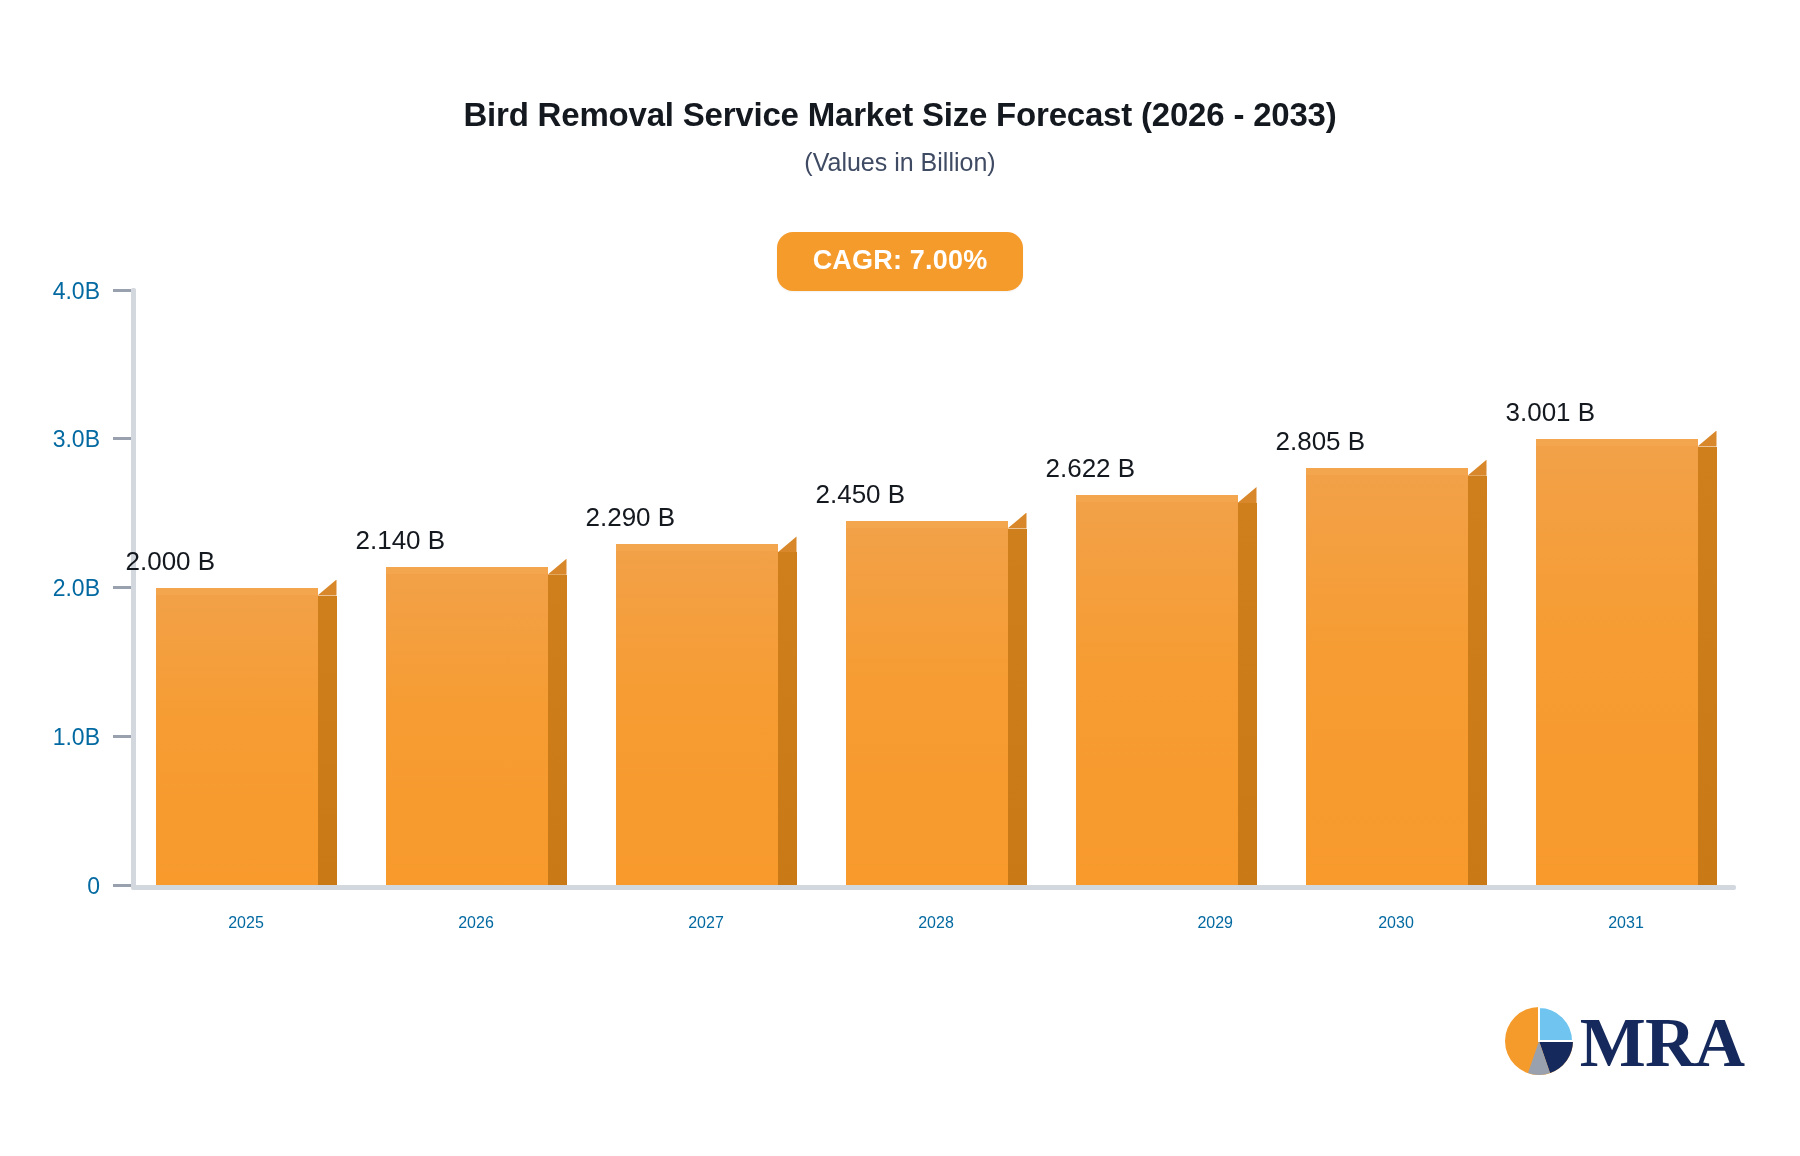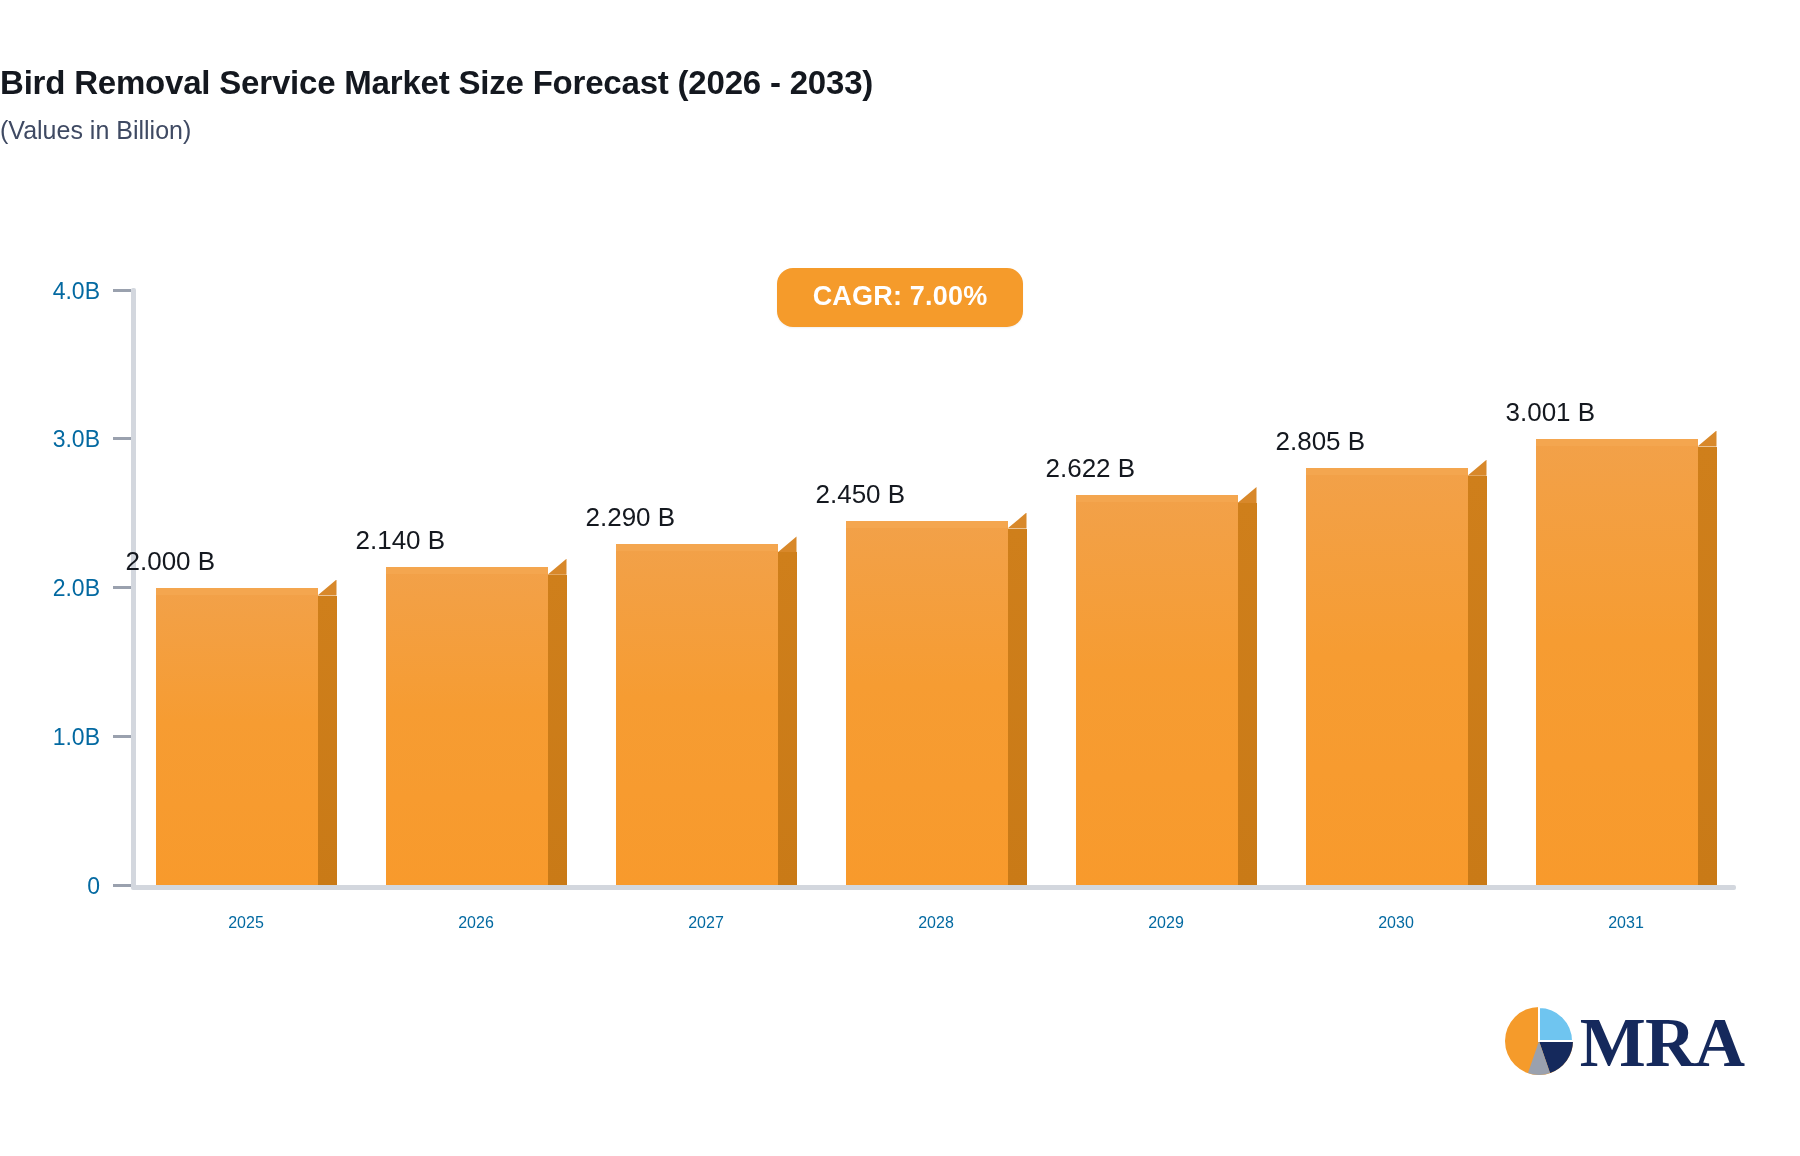--- a/index.html
+++ b/index.html
@@ -22,43 +22,43 @@
     inset: 0;
     background: #ffffff;
   }
 
   
   .header {
     position: absolute;
     top: 0;
     left: 0;
     width: 1800px;
-    text-align: left;
-    padding-top: 64px;
+    text-align: center;
+    padding-top: 96px;
   }
   .chart-title {
     font-size: 33px;
     font-weight: 700;
     color: #14181f;
     letter-spacing: -0.2px;
     line-height: 1.15;
     margin: 0;
   }
   .chart-subtitle {
     font-size: 25px;
     font-weight: 400;
     color: #3f4a63;
     margin: 14px 0 0 0;
     line-height: 1.15;
   }
 
   
   .cagr-wrap {
     position: absolute;
-    top: 268px;
+    top: 232px;
     left: 0;
     width: 1800px;
     display: flex;
     justify-content: center;
     pointer-events: none;
   }
   .cagr-badge {
     background: #f59b2b;
     color: #ffffff;
     font-size: 27px;
@@ -324,21 +324,21 @@
           </div>
         </div>
       </div>
   </div>
 
   <div class="xlabels" id="xlabels">
       <div class="xlabel" style="left: 0px; width: 230px;">2025</div>
       <div class="xlabel" style="left: 230px; width: 230px;">2026</div>
       <div class="xlabel" style="left: 460px; width: 230px;">2027</div>
       <div class="xlabel" style="left: 690px; width: 230px;">2028</div>
-      <div class="xlabel" style="left: 920px; width: 230px;">2029</div>
+      <div class="xlabel" style="left: 872px; width: 230px; text-align: right;">2029</div>
       <div class="xlabel" style="left: 1150px; width: 230px;">2030</div>
       <div class="xlabel" style="left: 1380px; width: 230px;">2031</div>
     </div>
 
   <div class="logo">
     <span class="logo-mark">
       <svg width="74" height="74" viewBox="0 0 74 74" aria-hidden="true">
         <path d="M37 37 L37 3 A34 34 0 1 0 71 37 Z" fill="#f59b2b"></path>
         <path d="M37 37 L37 3 A34 34 0 0 1 71 37 Z" fill="#6fc5f0"></path>
         <path d="M37 37 L71 37 A34 34 0 0 1 48 69 Z" fill="#15295c"></path>

